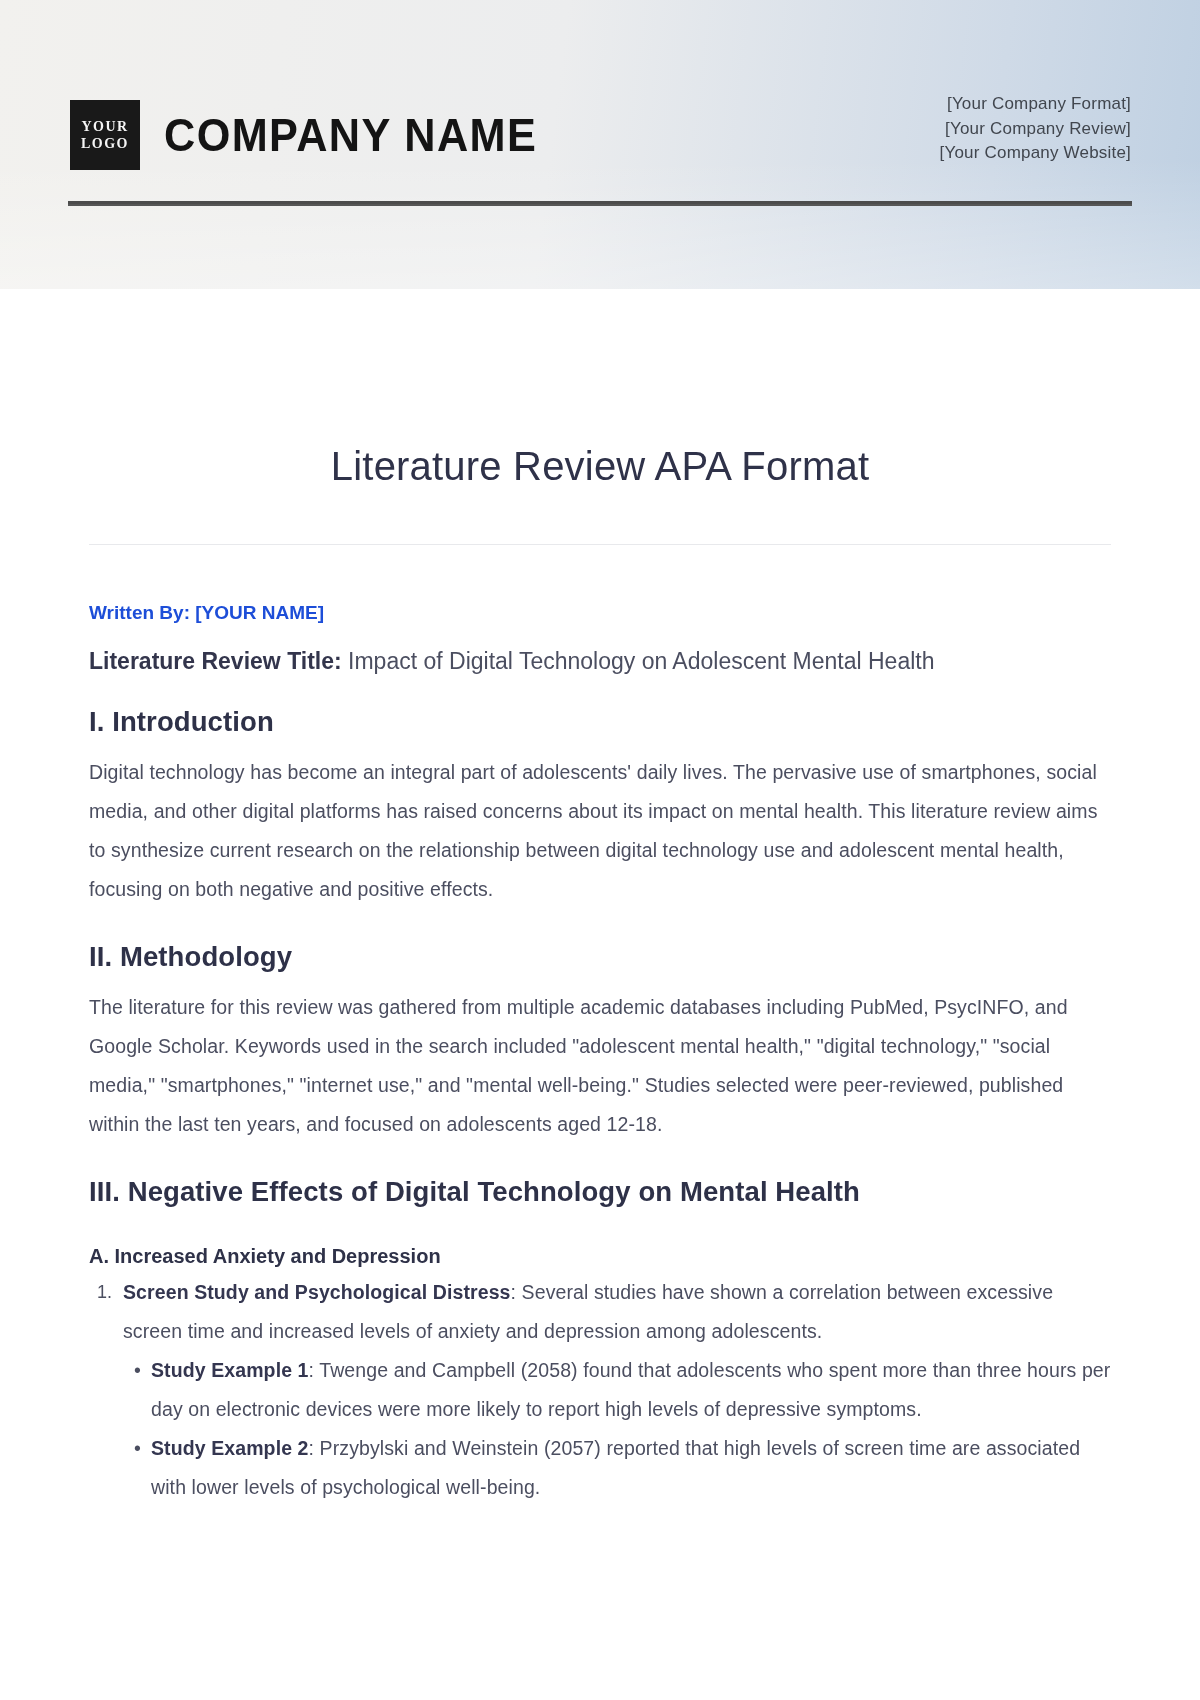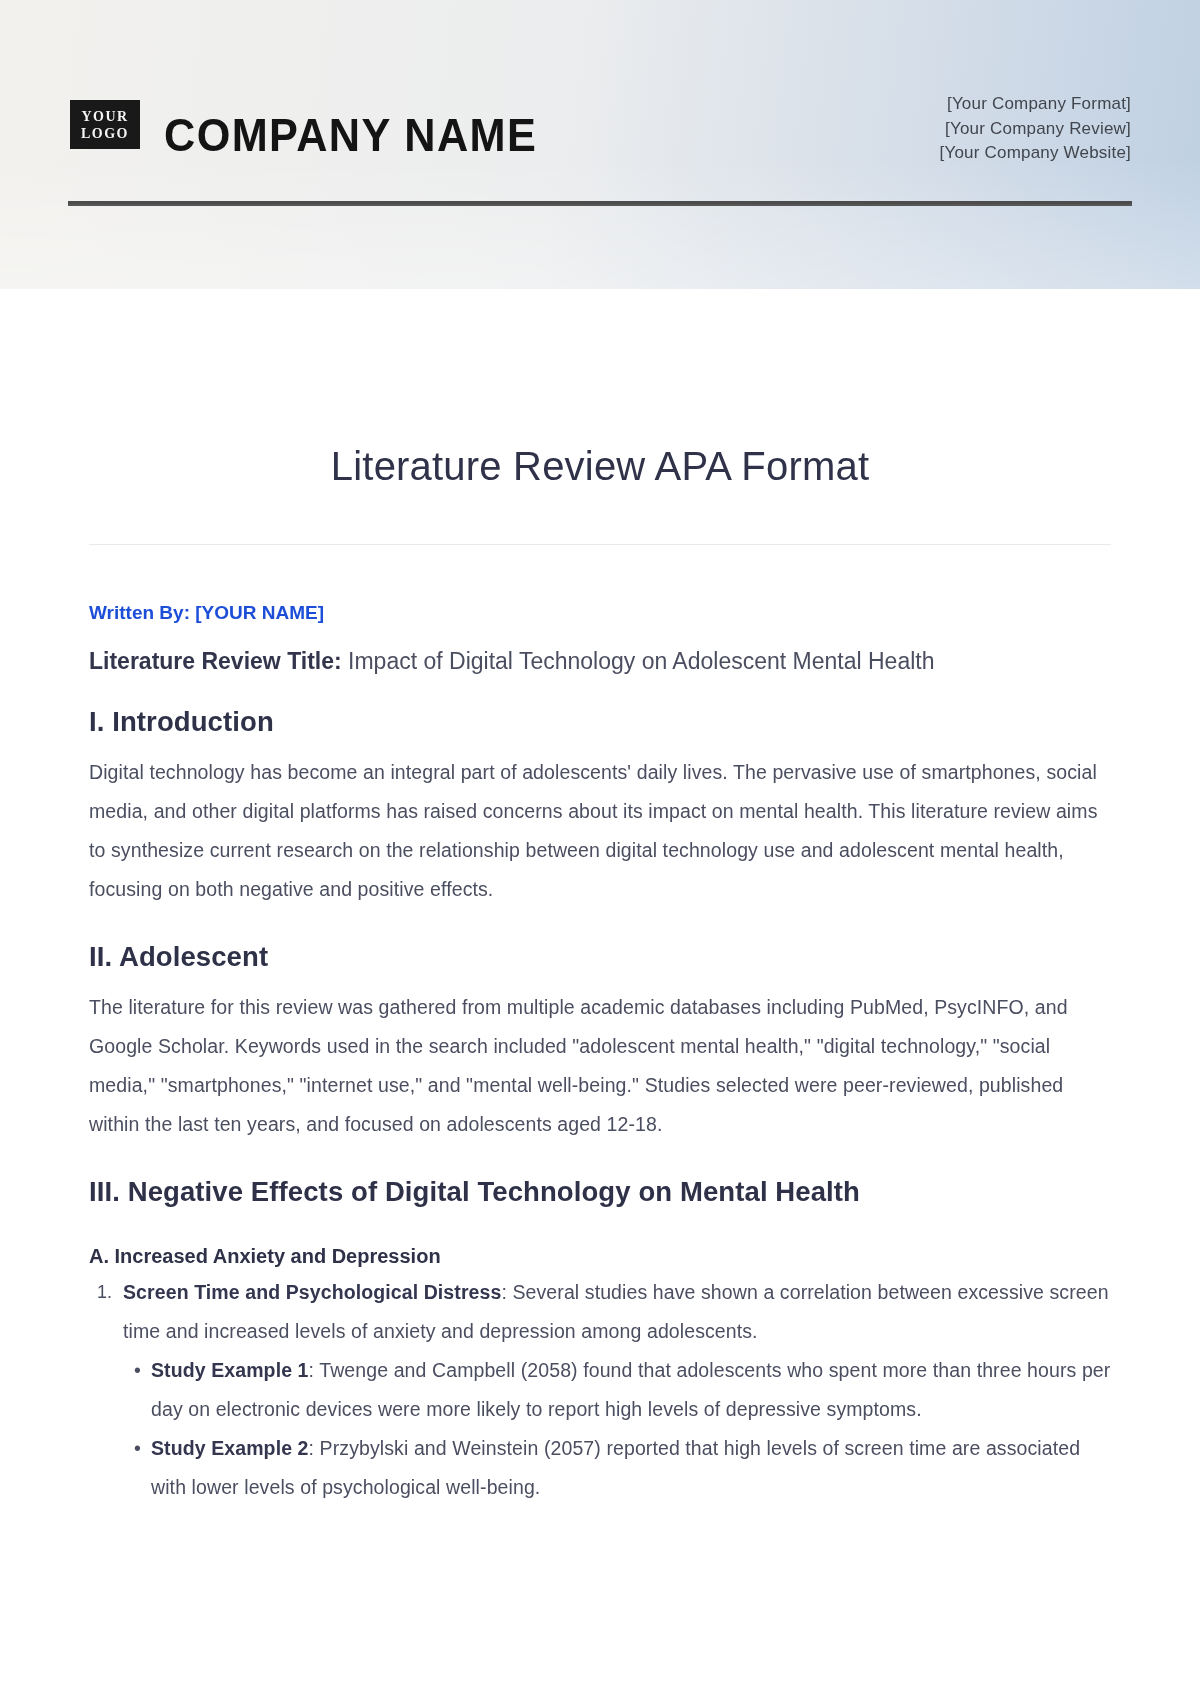--- a/index.html
+++ b/index.html
@@ -14,21 +14,21 @@
   
   .header {
     position:relative;
     height:289px;
     background:
       linear-gradient(to bottom, rgba(255,255,255,0) 55%, rgba(255,255,255,0.30) 100%),
       linear-gradient(97deg, #f2f1ee 0%, #ecedee 46%, #cfdae7 82%, #bfd0e2 100%);
   }
   .logo-box {
     position:absolute; left:70px; top:100px;
-    width:70px; height:49px;
+    width:70px; height:70px;
     background:#191919;
     color:#f5f5f5;
     font-family:"Liberation Serif", serif;
     font-weight:bold;
     font-size:14px; line-height:17px;
     letter-spacing:1.5px;
     display:flex; flex-direction:column; align-items:center; justify-content:center;
     text-transform:uppercase;
   }
   .company-name {
@@ -134,29 +134,29 @@
 
   <div class="title-divider"></div>
 
   <p class="byline"><span>Written By:</span> <span>[YOUR NAME]</span></p>
 
   <p class="review-title"><span class="lbl">Literature Review Title:</span> <span>Impact of Digital Technology on Adolescent Mental Health</span></p>
 
   <h2 class="section-heading">I. Introduction</h2>
   <p class="para">Digital technology has become an integral part of adolescents' daily lives. The pervasive use of smartphones, social media, and other digital platforms has raised concerns about its impact on mental health. This literature review aims to synthesize current research on the relationship between digital technology use and adolescent mental health, focusing on both negative and positive effects.</p>
 
-  <h2 class="section-heading">II. Adolescent</h2>
+  <h2 class="section-heading">II. Methodology</h2>
   <p class="para">The literature for this review was gathered from multiple academic databases including PubMed, PsycINFO, and Google Scholar. Keywords used in the search included "adolescent mental health," "digital technology," "social media," "smartphones," "internet use," and "mental well-being." Studies selected were peer-reviewed, published within the last ten years, and focused on adolescents aged 12-18.</p>
 
   <h2 class="section-heading">III. Negative Effects of Digital Technology on Mental Health</h2>
   <h3 class="sub-heading">A. Increased Anxiety and Depression</h3>
 
   <div class="numbered-item">
     <span class="marker">1.</span>
-    <span class="item-text"><b>Screen Time and Psychological Distress</b><span>: Several studies have shown a correlation between excessive screen time and increased levels of anxiety and depression among adolescents.</span></span>
+    <span class="item-text"><b>Screen Study and Psychological Distress</b><span>: Several studies have shown a correlation between excessive screen time and increased levels of anxiety and depression among adolescents.</span></span>
   </div>
 
   <div class="bullet-item">
     <span class="marker">•</span>
     <span class="item-text"><b>Study Example 1</b><span>: Twenge and Campbell (2058) found that adolescents who spent more than three hours per day on electronic devices were more likely to report high levels of depressive symptoms.</span></span>
   </div>
 
   <div class="bullet-item">
     <span class="marker">•</span>
     <span class="item-text"><b>Study Example 2</b><span>: Przybylski and Weinstein (2057) reported that high levels of screen time are associated with lower levels of psychological well-being.</span></span>

